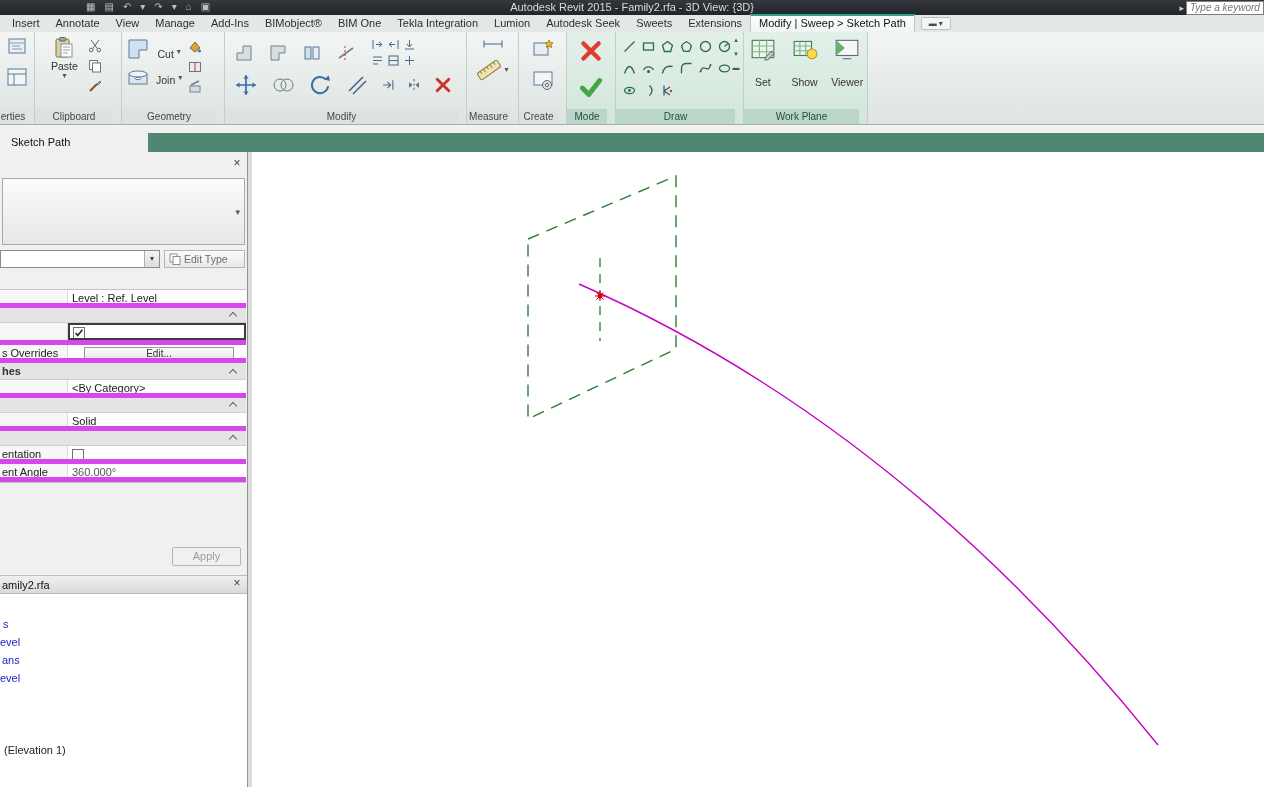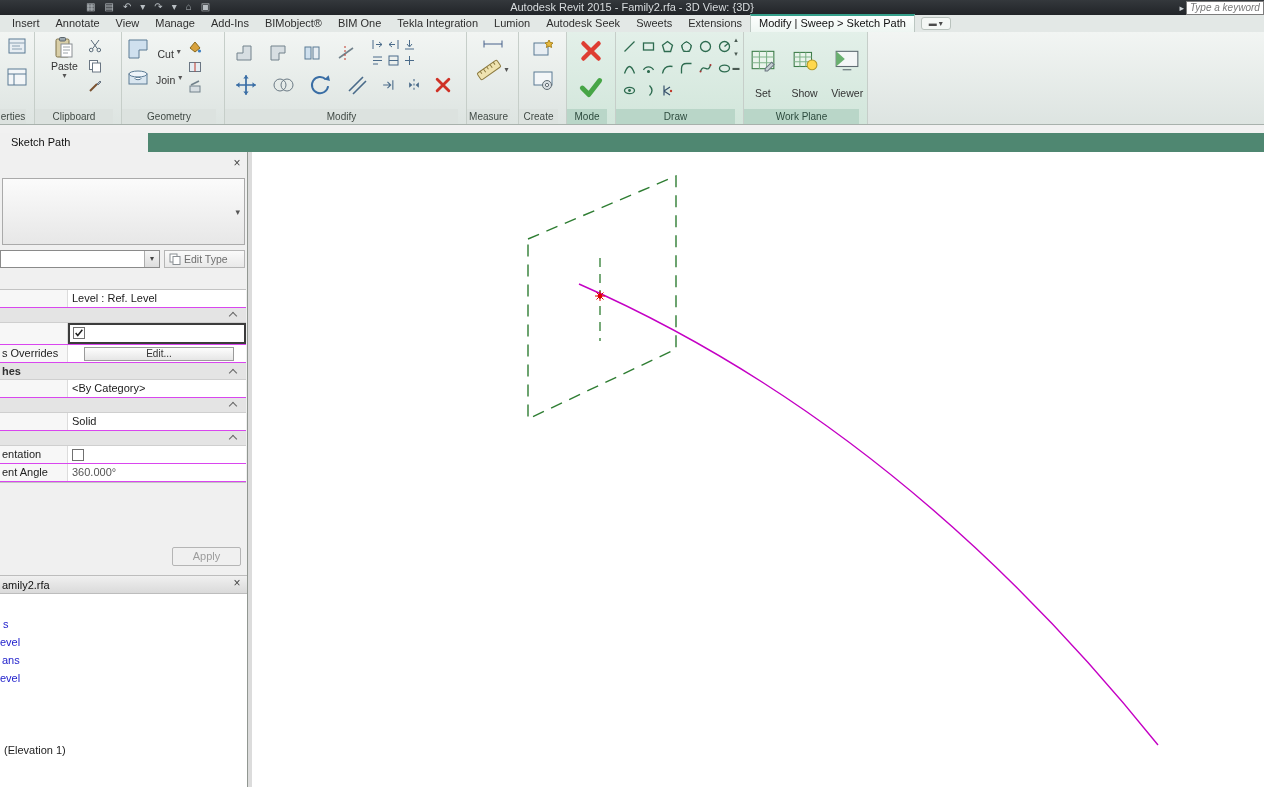--- a/index.html
+++ b/index.html
@@ -52,21 +52,21 @@
   
   .sidepanel{position:absolute;left:0;top:152px;width:247px;height:635px;background:#f0f0f0}
   .closex{position:absolute;width:14px;height:14px;text-align:center;line-height:13px;font-size:12px;color:#444}
   .typesel{position:absolute;left:2px;top:26px;width:243px;height:67px;background:linear-gradient(#fbfbfb,#e7e7e7);border:1px solid #aaa}
   .typesel .ddr{position:absolute;right:4px;top:28px;font-size:9px;color:#555}
   .combo{position:absolute;left:0;top:98px;width:160px;height:18px;background:#fff;border:1px solid #8a8a8a}
   .combo .ddbox{position:absolute;right:0;top:0;width:15px;height:16px;border-left:1px solid #adadad;background:linear-gradient(#f4f4f4,#ddd);text-align:center;font-size:8px;line-height:16px;color:#444}
   .edittype{position:absolute;left:164px;top:98px;width:81px;height:18px;border:1px solid #b5b5b5;background:linear-gradient(#fafafa,#e9e9e9);display:flex;align-items:center;gap:3px;padding:0 4px;font-size:10.5px;color:#6e6e6e}
 
   .pgrid{position:absolute;left:0;top:137px;width:246px;border-top:1px solid #c3c3c3;border-bottom:1px solid #c3c3c3;background:#fff}
-  .prow{position:relative;height:18px;border-bottom:1px solid #d946ef;display:flex}
+  .prow{position:relative;height:18px;border-bottom:5px solid #d946ef;display:flex}
   .prow.tall{height:22px}
   .plab{width:68px;border-right:1px solid #dcdcdc;background:#f7f7f7;padding:2px 0 0 2px;color:#222;overflow:hidden;white-space:nowrap}
   .pval{flex:1;padding:2px 0 0 4px;color:#1a1a1a;overflow:hidden;white-space:nowrap}
   .pval.gray{color:#555}
   .pval.selcell{border:2px solid #3c3c3c;padding:1px 0 0 3px;margin:0}
   .pband{position:relative;height:15px;background:#e4e4e4;border-bottom:1px solid #cfcfcf}
   .pband.hdr{height:17px;font-weight:bold;color:#333;padding:2px 0 0 2px}
   .chev{position:absolute;right:10px;top:5px;width:6px;height:6px;border-left:1.5px solid #666;border-top:1.5px solid #666;transform:rotate(45deg)}
   .cbx{display:inline-block;width:12px;height:12px;border:1px solid #707070;background:#fff;margin-top:1px}
   .editbtn{display:block;margin:0 auto;width:150px;height:14px;font-size:10px;color:#333;border:1px solid #9a9a9a;background:linear-gradient(#fdfdfd,#e6e6e6);line-height:12px;text-align:center}
@@ -428,21 +428,21 @@
         <div class="dscroll">
           <span>▴</span>
           <span>▾</span>
           <span>▬</span>
         </div>
       </div>
       <div class="pstrip">Draw</div>
     </div>
 
     <div class="panel ctx" style="left:744px;width:124px">
-      <div class="pbody row" style="justify-content:center;gap:4px;padding-top:4px;align-items:center">
+      <div class="pbody row" style="justify-content:center;gap:4px;padding-top:4px;align-items:flex-start">
         <div class="bigbtn" style="width:38px">
           <svg class="i26" viewBox="0 0 24 24">
               <rect x="2" y="4" width="20" height="16" fill="#eaf4ec" stroke="#3f7d4a"></rect>
               <path d="M2 9.3h20M2 14.6h20M8.7 4v16M15.3 4v16" stroke="#7fb389"></path>
               <path d="M14 20l6-6 2.2 2.2-6 6H14z" fill="#c6cfd4" stroke="#6b7680"></path>
             </svg>
           <span style="margin-top:14px">Set</span>
         </div>
         <div class="bigbtn" style="width:38px">
           <svg class="i26" viewBox="0 0 24 24">

